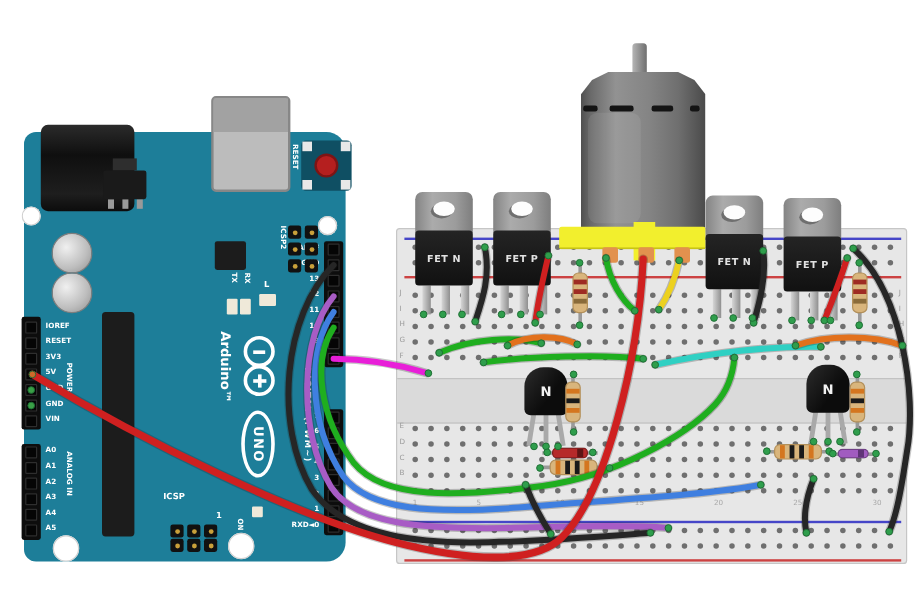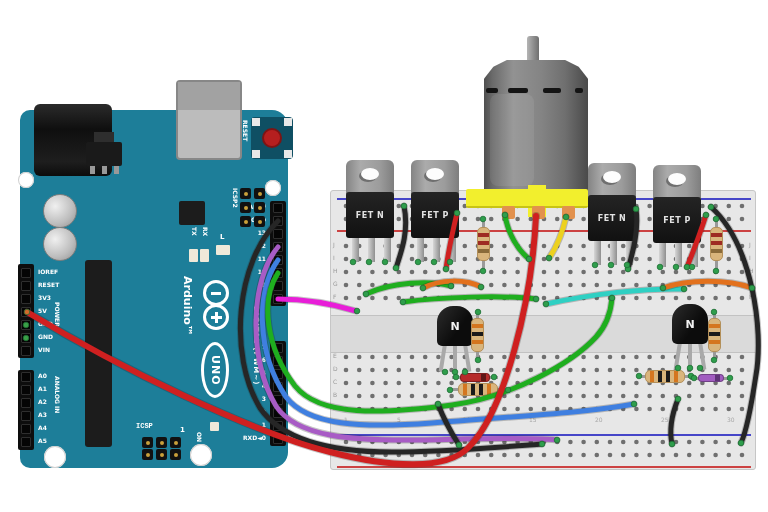--- a/index.html
+++ b/index.html
@@ -634,21 +634,21 @@
       <div class="abs" style="left:4.5px;top:8.5px;width:11px;height:3px;background:#fff;"></div>
     </div>
     <div class="abs" style="left:181px;top:232px;width:28px;height:56px;border:3px solid #fff;border-radius:50%;display:flex;align-items:center;justify-content:center;">
       <span class="vtext" style="color:#fff;font-size:11px;font-weight:bold;letter-spacing:1px;">UNO</span>
     </div>
     <div class="abs vtext wlabel" style="left:232px;top:196px;height:140px;font-size:7px;letter-spacing:1px;">DIGITAL (PWM~)</div>
     <div class="abs vtext wlabel" style="left:34px;top:192px;height:58px;">POWER</div>
     <div class="abs vtext wlabel" style="left:34px;top:266px;height:74px;">ANALOG IN</div>
     <div class="abs vtext wlabel" style="left:176px;top:322px;height:14px;">ON</div>
     <div class="abs" style="left:190px;top:312px;width:9px;height:9px;background:#efe9d9;border-radius:1px;"></div>
-    <div class="abs wlabel" style="left:116px;top:313px;font-size:7px;font-family:Liberation Mono, monospace;">ICSP</div>
+    <div class="abs wlabel" style="left:116px;top:301px;font-size:7px;">ICSP</div>
     <div class="abs wlabel" style="left:160px;top:317px;font-size:7px;">1</div>
   <div class="abs" style="left: -2px; top: 154px; width: 16px; height: 94px; background: rgb(13, 13, 13); border-radius: 2px;"></div>
       <div class="abs" style="left: 1px; top: 158px; width: 10px; height: 10px; background: rgb(5, 5, 5); border: 1px solid rgb(46, 46, 46); border-radius: 1px;"></div>
       <div class="abs" style="left: 18px; top: 159px; width: 40px; font-size: 6px; color: rgb(255, 255, 255); font-weight: 600; text-align: left; line-height: 1;">IOREF</div>
       <div class="abs" style="left: 1px; top: 171px; width: 10px; height: 10px; background: rgb(5, 5, 5); border: 1px solid rgb(46, 46, 46); border-radius: 1px;"></div>
       <div class="abs" style="left: 18px; top: 172px; width: 40px; font-size: 6px; color: rgb(255, 255, 255); font-weight: 600; text-align: left; line-height: 1;">RESET</div>
       <div class="abs" style="left: 1px; top: 184px; width: 10px; height: 10px; background: rgb(5, 5, 5); border: 1px solid rgb(46, 46, 46); border-radius: 1px;"></div>
       <div class="abs" style="left: 18px; top: 185px; width: 40px; font-size: 6px; color: rgb(255, 255, 255); font-weight: 600; text-align: left; line-height: 1;">3V3</div>
       <div class="abs" style="left: 1px; top: 197px; width: 10px; height: 10px; background: rgb(5, 5, 5); border: 1px solid rgb(46, 46, 46); border-radius: 1px;"></div>
       <div class="abs" style="left: 18px; top: 198px; width: 40px; font-size: 6px; color: rgb(255, 255, 255); font-weight: 600; text-align: left; line-height: 1;">5V</div>

